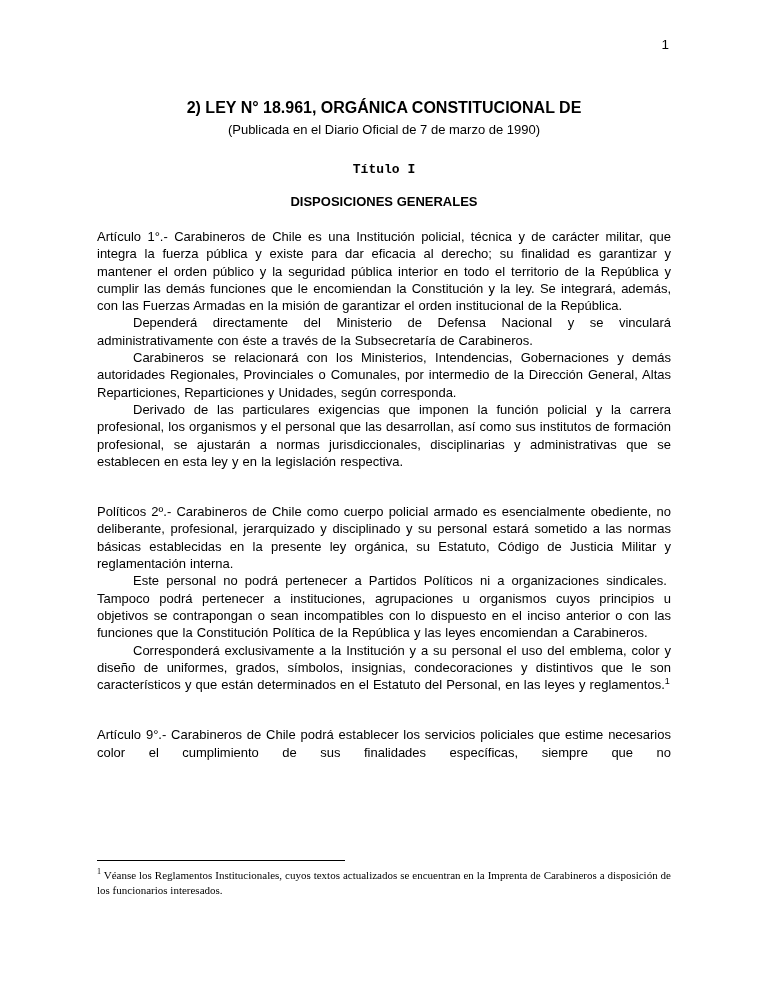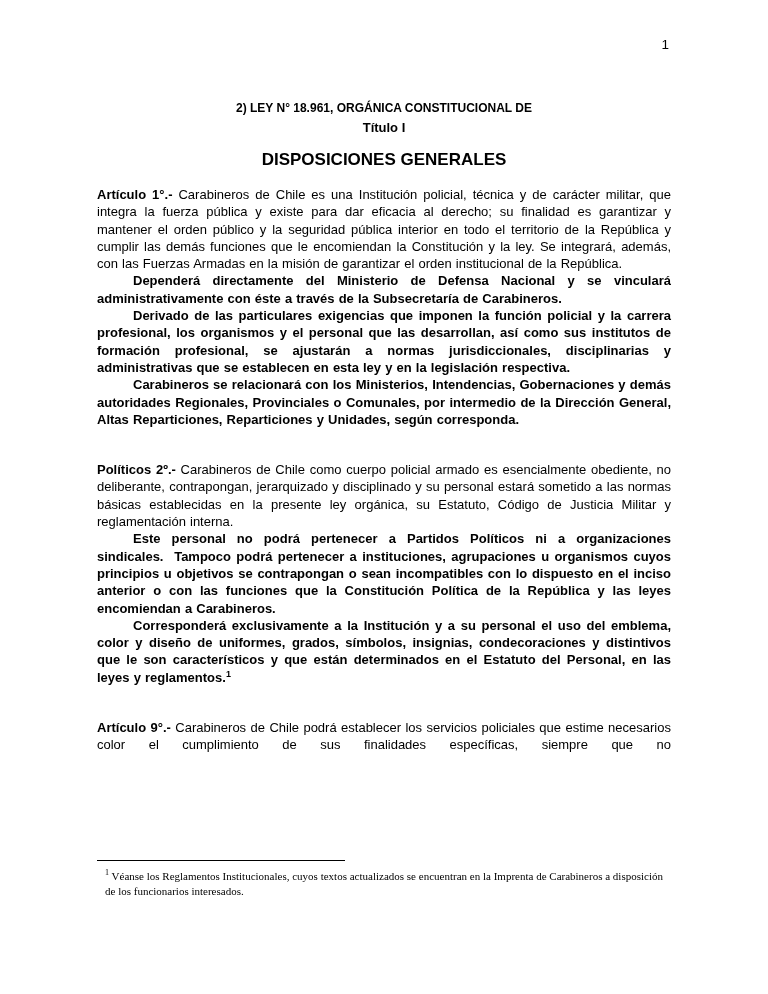--- a/index.html
+++ b/index.html
@@ -18,53 +18,55 @@
   .page-number {
     text-align: right;
     font-size: 13.5px;
     line-height: 17px;
     padding-right: 2px;
   }
   .title {
     margin-top: 44px;
     text-align: center;
     font-weight: bold;
-    font-size: 12px;
+    font-size: 16px;
     line-height: 22px;
   }
   .subtitle {
     text-align: center;
     font-size: 13px;
     line-height: 17px;
     margin-top: 2px;
   }
   .section-title {
     text-align: center;
     font-weight: bold;
     font-size: 13px;
     line-height: 17px;
+    margin-top: 23px;
+    font-family: Liberation Mono, monospace;
   }
   .section-heading {
     text-align: center;
     font-weight: bold;
-    font-size: 17px;
+    font-size: 13px;
     line-height: 17px;
     margin-top: 15px;
   }
   .article { margin-top: 18px; }
   .article + .article { margin-top: 33px; }
   .para {
     margin: 0;
     text-align: justify;
     line-height: 17.3px;
     word-spacing: 0.5px;
   }
-  .para.indent { text-indent: 36px; font-weight: bold; }
+  .para.indent { text-indent: 36px; }
   .para.cont { text-align-last: justify; }
-  .article-label { font-weight: bold; }
+  .article-label { font-weight: normal; }
   .fn-ref {
     font-size: 9px;
     line-height: 0;
     vertical-align: super;
   }
   .footnote-block {
     position: absolute;
     left: 97px;
     top: 860px;
     width: 574px;
@@ -73,53 +75,54 @@
     width: 248px;
     height: 0;
     border-top: 1px solid #000000;
     margin-bottom: 7px;
   }
   .footnote {
     font-family: "Liberation Serif", serif;
     font-size: 11px;
     line-height: 14.5px;
     text-align: justify;
-    margin: 8px;
+    margin: 0;
   }
   .footnote-marker {
     font-size: 8px;
     line-height: 0;
     vertical-align: super;
   }
 </style>
 </head>
 <body>
 
 <div class="page">
 
   <div class="page-number">1</div>
 
   <div class="title">
     <span>2) LEY N° 18.961, ORGÁNICA CONSTITUCIONAL DE</span><br>
   </div>
 
+  <div class="subtitle">(Publicada en el Diario Oficial de 7 de marzo de 1990)</div>
 
   <div class="section-title">Título I</div>
 
   <div class="section-heading">DISPOSICIONES GENERALES</div>
 
   <div class="article">
     <p class="para"><b class="article-label">Artículo 1°.-</b> <span>Carabineros de Chile es una Institución policial, técnica y de carácter militar, que integra la fuerza pública y existe para dar eficacia al derecho; su finalidad es garantizar y mantener el orden público y la seguridad pública interior en todo el territorio de la República y cumplir las demás funciones que le encomiendan la Constitución y la ley. Se integrará, además, con las Fuerzas Armadas en la misión de garantizar el orden institucional de la República.</span></p>
     <p class="para indent">Dependerá directamente del Ministerio de Defensa Nacional y se vinculará administrativamente con éste a través de la Subsecretaría de Carabineros.</p>
+    <p class="para indent">Carabineros se relacionará con los Ministerios, Intendencias, Gobernaciones y demás autoridades Regionales, Provinciales o Comunales, por intermedio de la Dirección General, Altas Reparticiones, Reparticiones y Unidades, según corresponda.</p>
     <p class="para indent">Derivado de las particulares exigencias que imponen la función policial y la carrera profesional, los organismos y el personal que las desarrollan, así como sus institutos de formación profesional, se ajustarán a normas jurisdiccionales, disciplinarias y administrativas que se establecen en esta ley y en la legislación respectiva.</p>
-    <p class="para indent">Carabineros se relacionará con los Ministerios, Intendencias, Gobernaciones y demás autoridades Regionales, Provinciales o Comunales, por intermedio de la Dirección General, Altas Reparticiones, Reparticiones y Unidades, según corresponda.</p>
   </div>
 
   <div class="article">
-    <p class="para"><b class="article-label">Políticos 2º.-</b> <span>Carabineros de Chile como cuerpo policial armado es esencialmente obediente, no deliberante, contrapongan, jerarquizado y disciplinado y su personal estará sometido a las normas básicas establecidas en la presente ley orgánica, su Estatuto, Código de Justicia Militar y reglamentación interna.</span></p>
+    <p class="para"><b class="article-label">Políticos 2º.-</b> <span>Carabineros de Chile como cuerpo policial armado es esencialmente obediente, no deliberante, profesional, jerarquizado y disciplinado y su personal estará sometido a las normas básicas establecidas en la presente ley orgánica, su Estatuto, Código de Justicia Militar y reglamentación interna.</span></p>
     <p class="para indent">Este personal no podrá pertenecer a Partidos Políticos ni a organizaciones sindicales.&nbsp; Tampoco podrá pertenecer a instituciones, agrupaciones u organismos cuyos principios u objetivos se contrapongan o sean incompatibles con lo dispuesto en el inciso anterior o con las funciones que la Constitución Política de la República y las leyes encomiendan a Carabineros.</p>
     <p class="para indent"><span>Corresponderá exclusivamente a la Institución y a su personal el uso del emblema, color y diseño de uniformes, grados, símbolos, insignias, condecoraciones y distintivos que le son característicos y que están determinados en el Estatuto del Personal, en las leyes y reglamentos.</span><sup class="fn-ref">1</sup></p>
   </div>
 
   <div class="article">
     <p class="para cont"><b class="article-label">Artículo 9°.-</b> <span>Carabineros de Chile podrá establecer los servicios policiales que estime necesarios color el cumplimiento de sus finalidades específicas, siempre que no</span></p>
   </div>
 
   <div class="footnote-block">
     <div class="footnote-rule"></div>

